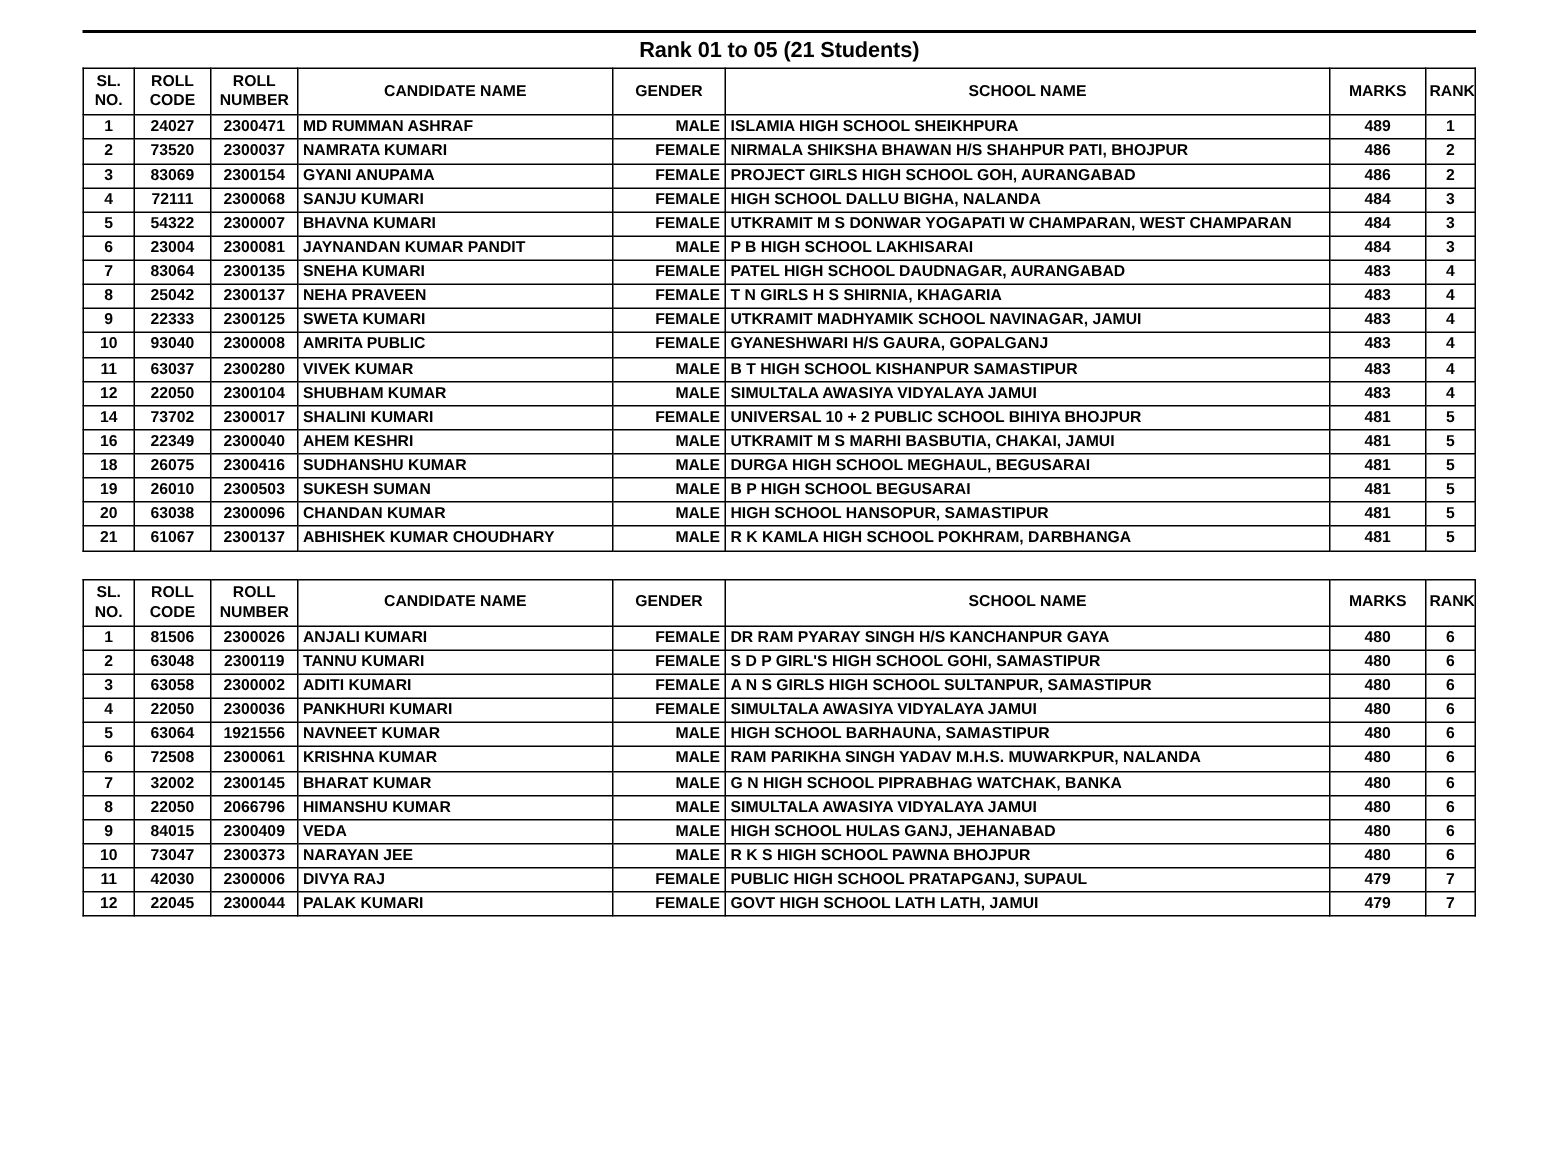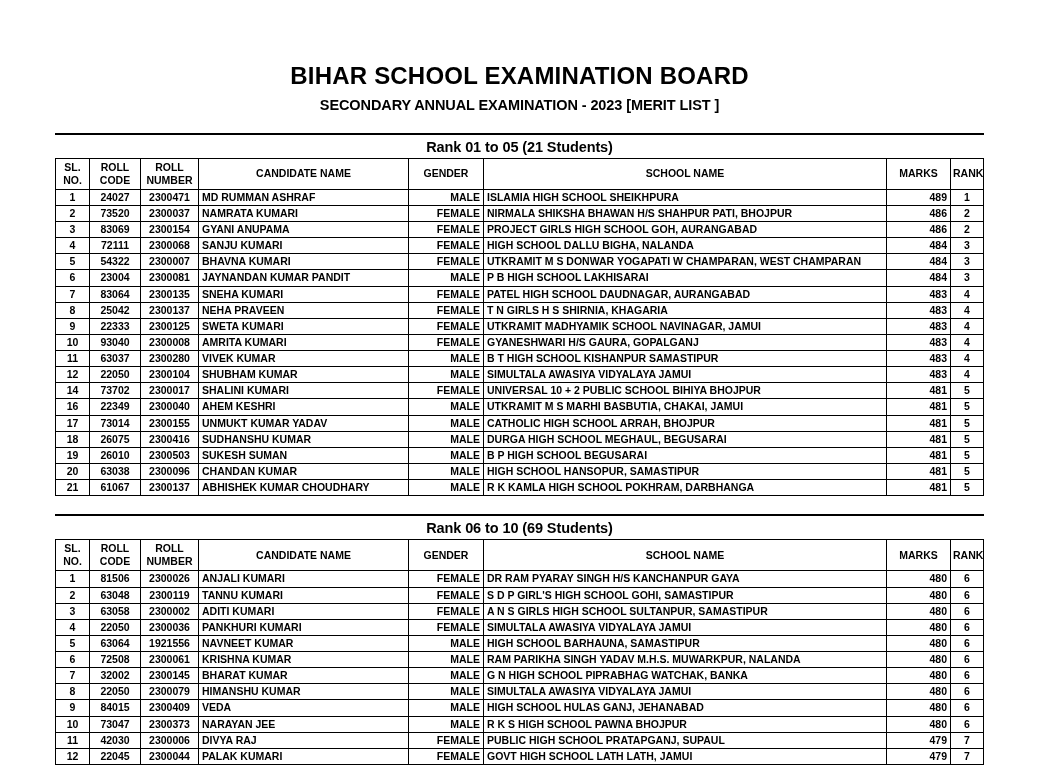--- a/index.html
+++ b/index.html
@@ -74,34 +74,30 @@
     height: 16px;
     vertical-align: middle;
   }
   thead tr.head-row th { padding: 2px 2px; }
   .c-sl     { width: 34px;  text-align: center; }
   .c-rcode  { width: 51px;  text-align: center; }
   .c-rnum   { width: 58px;  text-align: center; }
   .c-name   { width: 210px; text-align: left; }
   .c-gender { width: 75px;  text-align: right; }
   .c-school { width: auto;  text-align: left; }
-  .c-marks  { width: 64px;  text-align: right; }
+  .c-marks  { width: 64px;  text-align: center; }
   .c-rank   { width: 33px;  text-align: center; }
   th.c-name, th.c-gender, th.c-school { text-align: center; }
   .hdr-two-line { line-height: 1.12; }
 </style>
 </head>
 <body>
 
 <div class="page">
 
-  <div class="doc-header">
-    <div class="doc-title">BIHAR SCHOOL EXAMINATION BOARD</div>
-    <div class="doc-subtitle">SECONDARY ANNUAL EXAMINATION - 2023 [MERIT LIST ]</div>
-  </div>
 
   <div id="sections-host">
       <div class="section">
         <div class="section-banner">Rank 01 to 05 (21 Students)</div>
         <table class="merit">
           <thead>
             <tr class="head-row">
               <th class="c-sl hdr-two-line">
                 <div>SL.</div>
                 <div>NO.</div>
@@ -209,21 +205,21 @@
               <td class="c-name">SWETA KUMARI</td>
               <td class="c-gender">FEMALE</td>
               <td class="c-school">UTKRAMIT MADHYAMIK SCHOOL NAVINAGAR, JAMUI</td>
               <td class="c-marks">483</td>
               <td class="c-rank">4</td>
             </tr>
             <tr>
               <td class="c-sl">10</td>
               <td class="c-rcode">93040</td>
               <td class="c-rnum">2300008</td>
-              <td class="c-name">AMRITA KUMARI</td>
+              <td class="c-name">AMRITA PUBLIC</td>
               <td class="c-gender">FEMALE</td>
               <td class="c-school">GYANESHWARI H/S GAURA, GOPALGANJ</td>
               <td class="c-marks">483</td>
               <td class="c-rank">4</td>
             </tr>
             <tr>
               <td class="c-sl">11</td>
               <td class="c-rcode">63037</td>
               <td class="c-rnum">2300280</td>
               <td class="c-name">VIVEK KUMAR</td>
@@ -256,30 +252,20 @@
               <td class="c-sl">16</td>
               <td class="c-rcode">22349</td>
               <td class="c-rnum">2300040</td>
               <td class="c-name">AHEM KESHRI</td>
               <td class="c-gender">MALE</td>
               <td class="c-school">UTKRAMIT M S MARHI BASBUTIA, CHAKAI, JAMUI</td>
               <td class="c-marks">481</td>
               <td class="c-rank">5</td>
             </tr>
             <tr>
-              <td class="c-sl">17</td>
-              <td class="c-rcode">73014</td>
-              <td class="c-rnum">2300155</td>
-              <td class="c-name">UNMUKT KUMAR YADAV</td>
-              <td class="c-gender">MALE</td>
-              <td class="c-school">CATHOLIC HIGH SCHOOL ARRAH, BHOJPUR</td>
-              <td class="c-marks">481</td>
-              <td class="c-rank">5</td>
-            </tr>
-            <tr>
               <td class="c-sl">18</td>
               <td class="c-rcode">26075</td>
               <td class="c-rnum">2300416</td>
               <td class="c-name">SUDHANSHU KUMAR</td>
               <td class="c-gender">MALE</td>
               <td class="c-school">DURGA HIGH SCHOOL MEGHAUL, BEGUSARAI</td>
               <td class="c-marks">481</td>
               <td class="c-rank">5</td>
             </tr>
             <tr>
@@ -309,21 +295,20 @@
               <td class="c-name">ABHISHEK KUMAR CHOUDHARY</td>
               <td class="c-gender">MALE</td>
               <td class="c-school">R K KAMLA HIGH SCHOOL POKHRAM, DARBHANGA</td>
               <td class="c-marks">481</td>
               <td class="c-rank">5</td>
             </tr>
           </tbody>
         </table>
       </div>
       <div class="section">
-        <div class="section-banner">Rank 06 to 10 (69 Students)</div>
         <table class="merit">
           <thead>
             <tr class="head-row">
               <th class="c-sl hdr-two-line">
                 <div>SL.</div>
                 <div>NO.</div>
               </th>
               <th class="c-rcode hdr-two-line">
                 <div>ROLL</div>
                 <div>CODE</div>
@@ -406,21 +391,21 @@
               <td class="c-rnum">2300145</td>
               <td class="c-name">BHARAT KUMAR</td>
               <td class="c-gender">MALE</td>
               <td class="c-school">G N HIGH SCHOOL PIPRABHAG WATCHAK, BANKA</td>
               <td class="c-marks">480</td>
               <td class="c-rank">6</td>
             </tr>
             <tr>
               <td class="c-sl">8</td>
               <td class="c-rcode">22050</td>
-              <td class="c-rnum">2300079</td>
+              <td class="c-rnum">2066796</td>
               <td class="c-name">HIMANSHU KUMAR</td>
               <td class="c-gender">MALE</td>
               <td class="c-school">SIMULTALA AWASIYA VIDYALAYA JAMUI</td>
               <td class="c-marks">480</td>
               <td class="c-rank">6</td>
             </tr>
             <tr>
               <td class="c-sl">9</td>
               <td class="c-rcode">84015</td>
               <td class="c-rnum">2300409</td>

